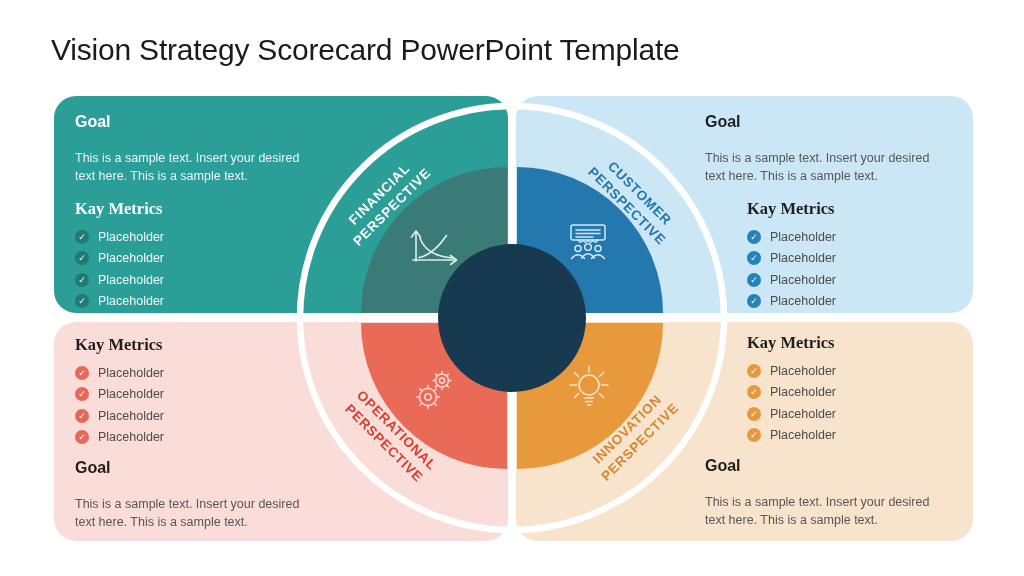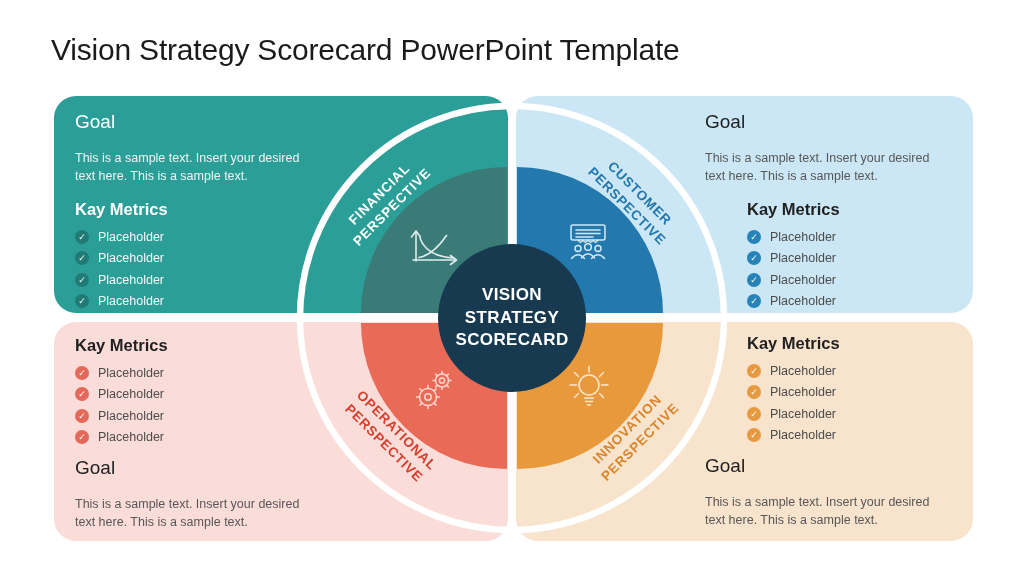--- a/index.html
+++ b/index.html
@@ -19,22 +19,22 @@
   .panel-br{left:516px;top:322px;width:457px;height:219px;background:#F8E3CD;}
 
   .wheel{position:absolute;left:0;top:0;pointer-events:none;}
 
   
   .qtext{position:absolute;z-index:3;width:252px;}
   .qtext-tl{left:75px; top:112px;color:#ffffff;}
   .qtext-tr{left:705px;top:112px;color:#1f1f1f;}
   .qtext-bl{left:75px; top:334px;color:#1f1f1f;}
   .qtext-br{left:705px;top:332px;color:#1f1f1f;}
-  .goal-h{font-size:19px;font-weight:400;line-height:20px;}
-  .metrics-h{font-size:16.5px;font-weight:700;line-height:22px;margin-top:13px;}
+  .goal-h{font-size:16px;font-weight:700;line-height:20px;}
+  .metrics-h{font-size:16.5px;font-weight:700;line-height:22px;margin-top:13px;font-family:Liberation Serif, serif;}
   .qtext .body{font-size:12.5px;line-height:17.5px;margin-top:18px;width:242px;}
   .qtext-tl .body{color:#eef6f5;}
   .qtext-tr .body,.qtext-bl .body,.qtext-br .body{color:#575757;}
   .metrics{list-style:none;margin:6px 0 0 0;padding:0;}
   .metrics li{display:flex;align-items:center;height:21.5px;font-size:12.5px;}
   .qtext-tl .metrics li{color:#f2faf9;}
   .qtext-tr .metrics li,.qtext-bl .metrics li,.qtext-br .metrics li{color:#4c4c4c;}
   .chk{
     width:14px;height:14px;border-radius:50%;margin-right:9px;flex:0 0 14px;
     display:flex;align-items:center;justify-content:center;
@@ -259,19 +259,14 @@
   </div>
   <div class="arc-label arc-operational">
     <span>OPERATIONAL</span>
     <span>PERSPECTIVE</span>
   </div>
   <div class="arc-label arc-innovation">
     <span>INNOVATION</span>
     <span>PERSPECTIVE</span>
   </div>
 
-  <div class="center-badge">
-    <div>VISION</div>
-    <div>STRATEGY</div>
-    <div>SCORECARD</div>
-  </div>
 
 </div>
 
 </body></html>

